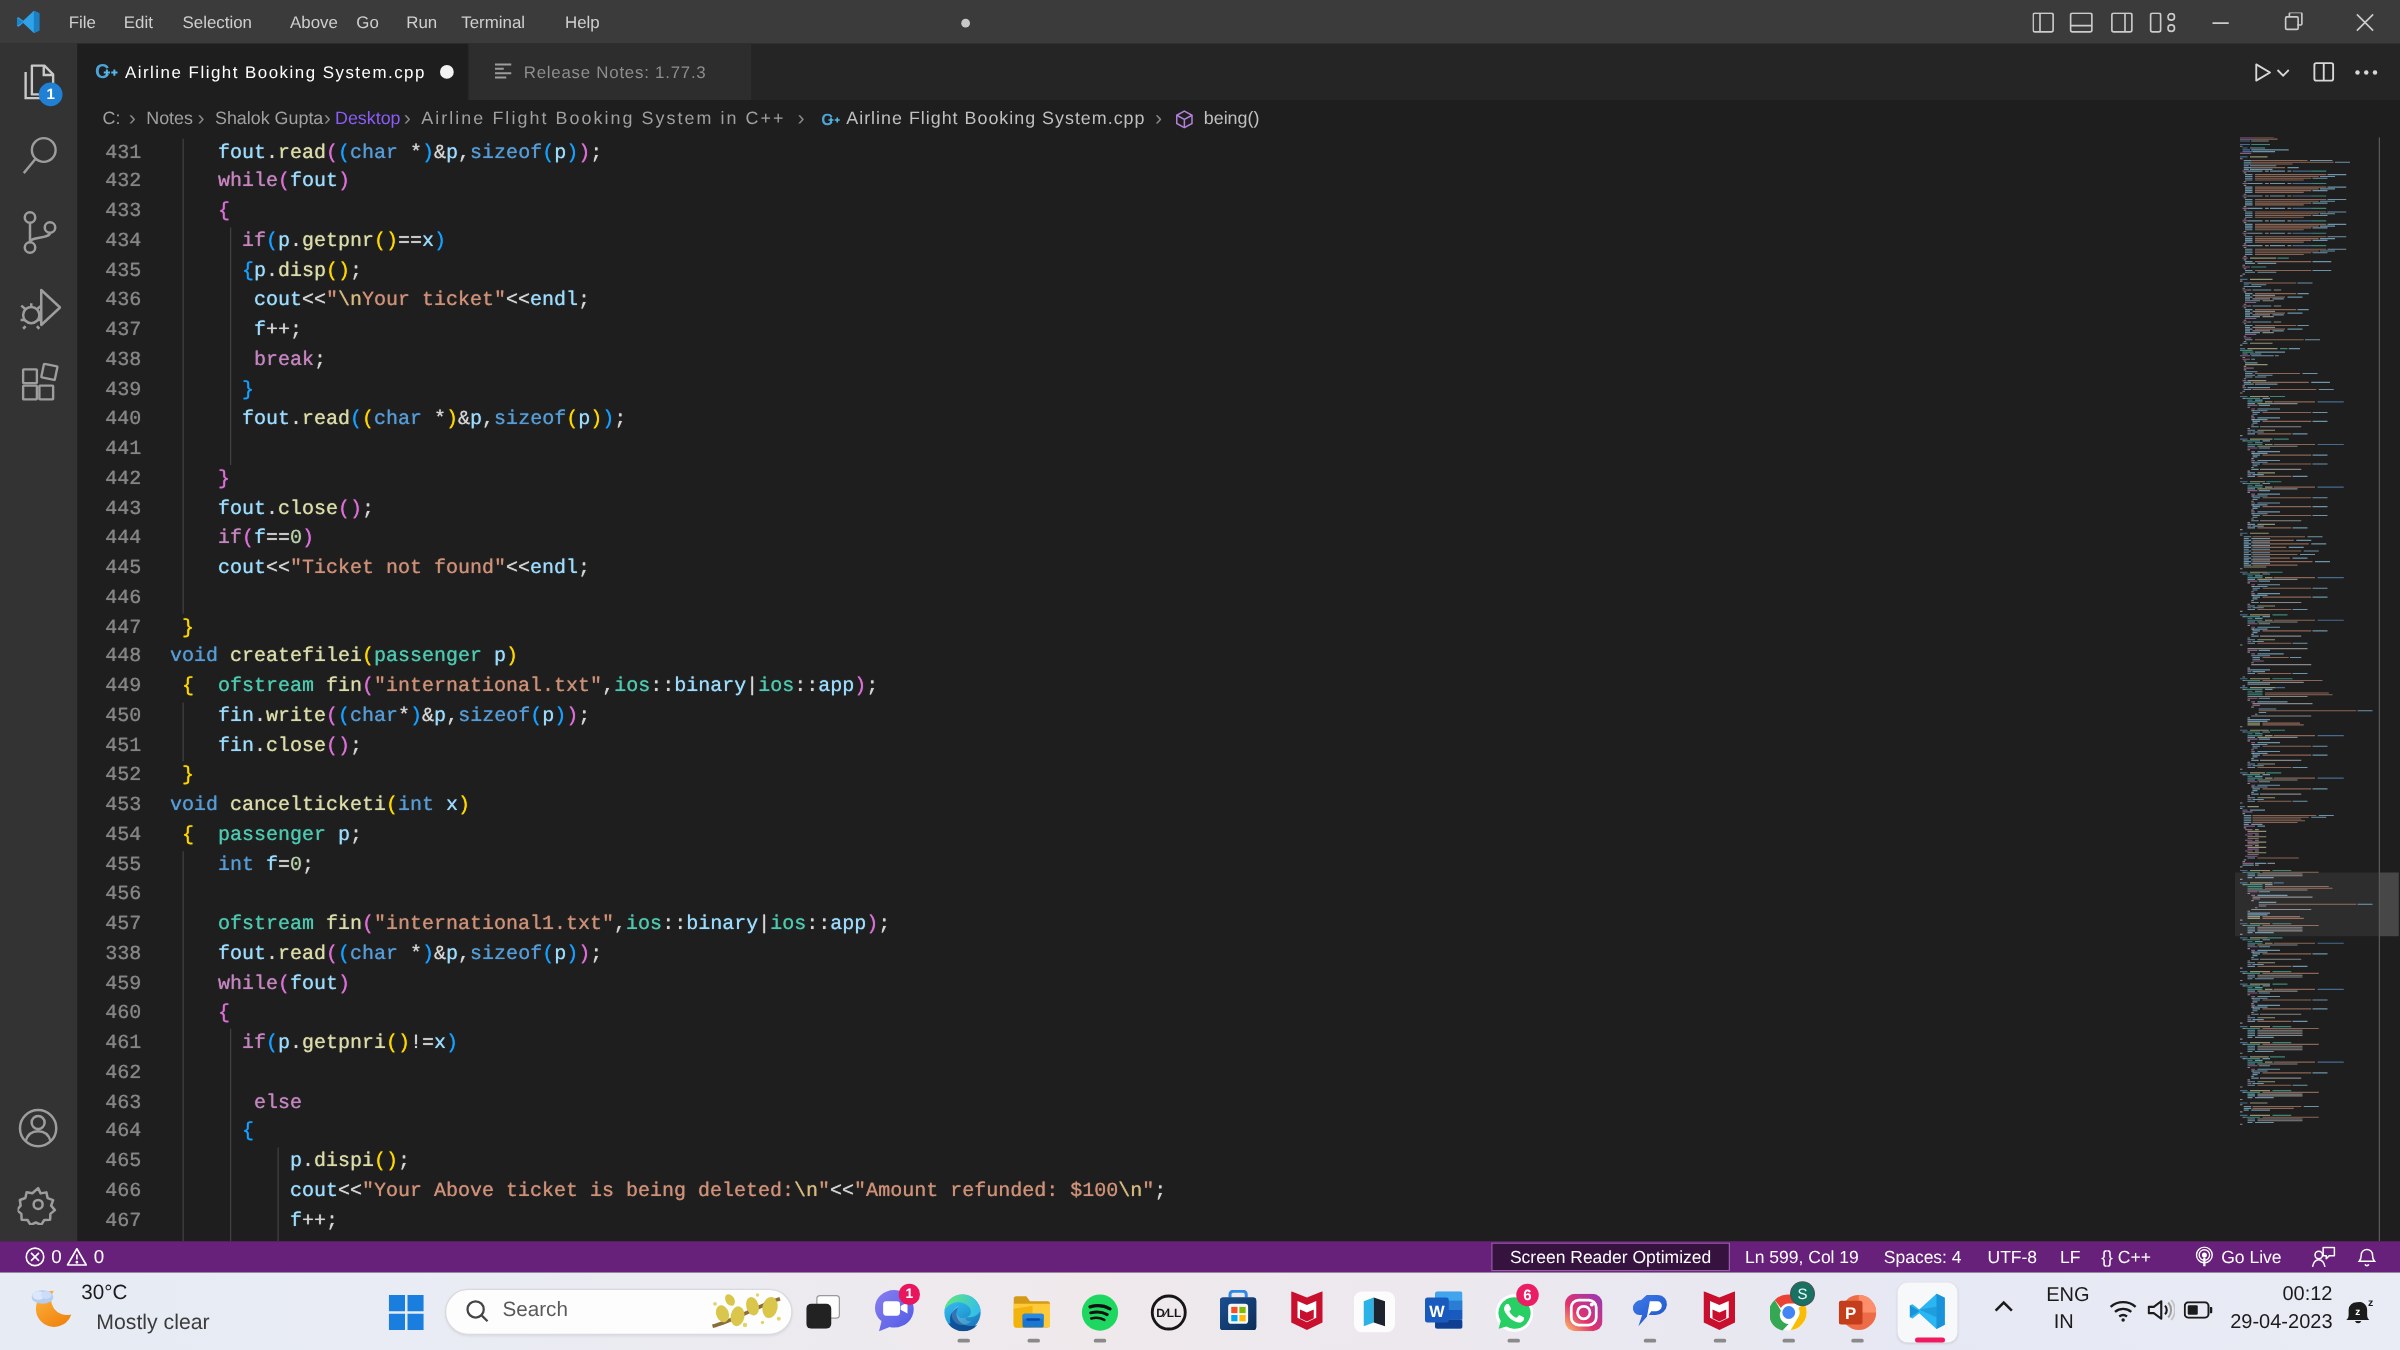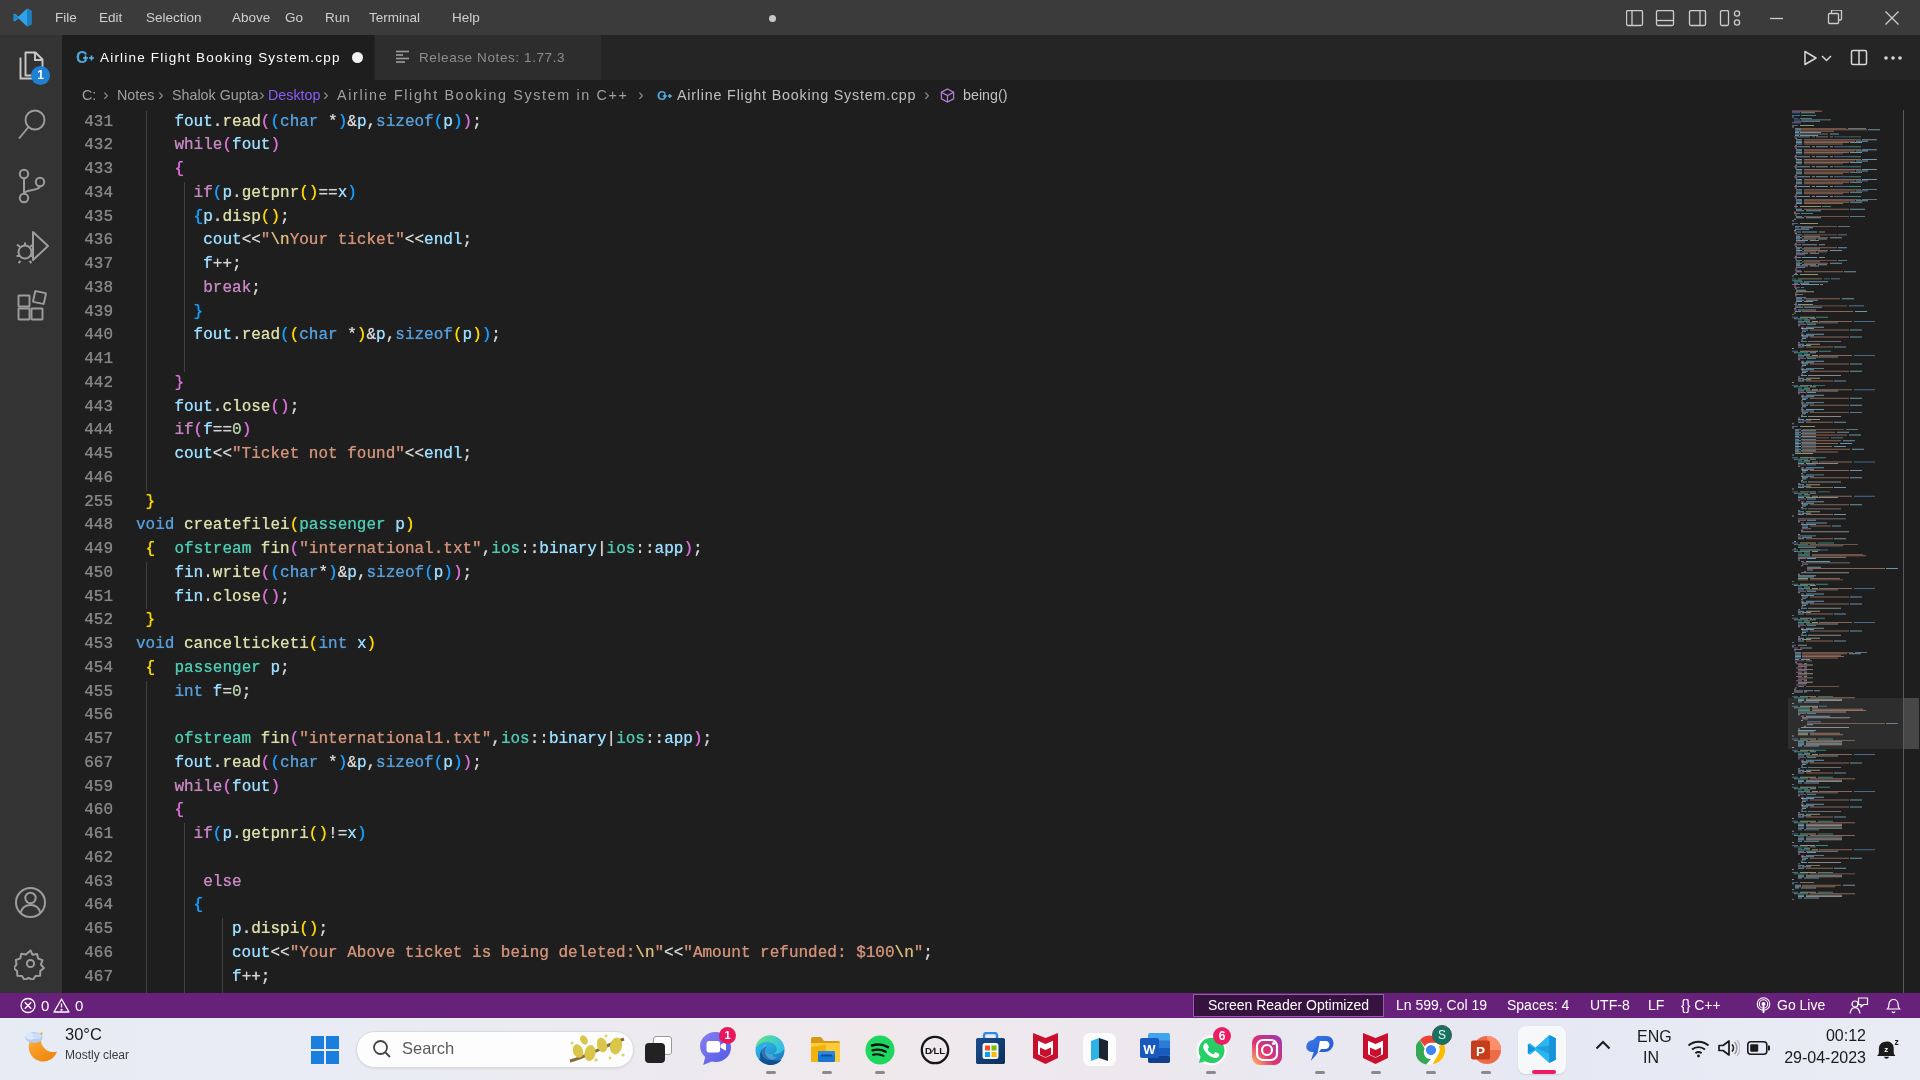--- a/index.html
+++ b/index.html
@@ -198,42 +198,42 @@
     <div class="gut" style="top:238.0px">441</div>
     <div class="gut" style="top:261.75px">442</div>
     <div class="code" style="left:74px;top:261.75px">    <i class="bp">}</i></div>
     <div class="gut" style="top:285.5px">443</div>
     <div class="code" style="left:74px;top:285.5px">    <i class="v">fout</i>.<i class="f">close</i><i class="bp">(</i><i class="bp">)</i>;</div>
     <div class="gut" style="top:309.25px">444</div>
     <div class="code" style="left:74px;top:309.25px">    <i class="c">if</i><i class="bp">(</i><i class="v">f</i>==<i class="n">0</i><i class="bp">)</i></div>
     <div class="gut" style="top:333.0px">445</div>
     <div class="code" style="left:74px;top:333.0px">    <i class="v">cout</i>&lt;&lt;<i class="s">"Ticket not found"</i>&lt;&lt;<i class="v">endl</i>;</div>
     <div class="gut" style="top:356.75px">446</div>
-    <div class="gut" style="top:380.5px">255</div>
+    <div class="gut" style="top:380.5px">447</div>
     <div class="code" style="left:74px;top:380.5px"> <i class="bg">}</i></div>
     <div class="gut" style="top:404.25px">448</div>
     <div class="code" style="left:74px;top:404.25px"><i class="k">void</i> <i class="f">createfilei</i><i class="bg">(</i><i class="t">passenger</i> <i class="v">p</i><i class="bg">)</i></div>
     <div class="gut" style="top:428.0px">449</div>
     <div class="code" style="left:74px;top:428.0px"> <i class="bg">{</i>  <i class="t">ofstream</i> <i class="f">fin</i><i class="bp">(</i><i class="s">"international.txt"</i>,<i class="t">ios</i>::<i class="v">binary</i>|<i class="t">ios</i>::<i class="v">app</i><i class="bp">)</i>;</div>
     <div class="gut" style="top:451.75px">450</div>
     <div class="code" style="left:74px;top:451.75px">    <i class="v">fin</i>.<i class="f">write</i><i class="bp">(</i><i class="bb">(</i><i class="k">char</i>*<i class="bb">)</i>&amp;<i class="v">p</i>,<i class="k">sizeof</i><i class="bb">(</i><i class="v">p</i><i class="bb">)</i><i class="bp">)</i>;</div>
     <div class="gut" style="top:475.5px">451</div>
     <div class="code" style="left:74px;top:475.5px">    <i class="v">fin</i>.<i class="f">close</i><i class="bp">(</i><i class="bp">)</i>;</div>
     <div class="gut" style="top:499.25px">452</div>
     <div class="code" style="left:74px;top:499.25px"> <i class="bg">}</i></div>
     <div class="gut" style="top:523.0px">453</div>
     <div class="code" style="left:74px;top:523.0px"><i class="k">void</i> <i class="f">cancelticketi</i><i class="bg">(</i><i class="k">int</i> <i class="v">x</i><i class="bg">)</i></div>
     <div class="gut" style="top:546.75px">454</div>
     <div class="code" style="left:74px;top:546.75px"> <i class="bg">{</i>  <i class="t">passenger</i> <i class="v">p</i>;</div>
     <div class="gut" style="top:570.5px">455</div>
     <div class="code" style="left:74px;top:570.5px">    <i class="k">int</i> <i class="v">f</i>=<i class="n">0</i>;</div>
     <div class="gut" style="top:594.25px">456</div>
     <div class="gut" style="top:618.0px">457</div>
     <div class="code" style="left:74px;top:618.0px">    <i class="t">ofstream</i> <i class="f">fin</i><i class="bp">(</i><i class="s">"international1.txt"</i>,<i class="t">ios</i>::<i class="v">binary</i>|<i class="t">ios</i>::<i class="v">app</i><i class="bp">)</i>;</div>
-    <div class="gut" style="top:641.75px">667</div>
+    <div class="gut" style="top:641.75px">338</div>
     <div class="code" style="left:74px;top:641.75px">    <i class="v">fout</i>.<i class="f">read</i><i class="bp">(</i><i class="bb">(</i><i class="k">char</i> *<i class="bb">)</i>&amp;<i class="v">p</i>,<i class="k">sizeof</i><i class="bb">(</i><i class="v">p</i><i class="bb">)</i><i class="bp">)</i>;</div>
     <div class="gut" style="top:665.5px">459</div>
     <div class="code" style="left:74px;top:665.5px">    <i class="c">while</i><i class="bp">(</i><i class="v">fout</i><i class="bp">)</i></div>
     <div class="gut" style="top:689.25px">460</div>
     <div class="code" style="left:74px;top:689.25px">    <i class="bp">{</i></div>
     <div class="gut" style="top:713.0px">461</div>
     <div class="code" style="left:74px;top:713.0px">      <i class="c">if</i><i class="bb">(</i><i class="v">p</i>.<i class="f">getpnri</i><i class="bg">(</i><i class="bg">)</i>!=<i class="v">x</i><i class="bb">)</i></div>
     <div class="gut" style="top:736.75px">462</div>
     <div class="gut" style="top:760.5px">463</div>
     <div class="code" style="left:74px;top:760.5px">       <i class="c">else</i></div>
@@ -300,21 +300,21 @@
         </linearGradient>
       </defs>
 <path d="M19 2.5 A 14.5 14.5 0 1 0 33 21.5 A 12.5 12.5 0 0 1 19 2.5z" fill="url(#moong)"></path>
 <g>
         <ellipse cx="10" cy="7.5" rx="8.7" ry="5.4" fill="#b5cdf0"></ellipse>
         <ellipse cx="6.8" cy="6.3" rx="4.8" ry="3.4" fill="#dbe7fb"></ellipse>
         <ellipse cx="13" cy="6" rx="4.2" ry="3.1" fill="#cdddf8"></ellipse>
       </g>
 </svg>
     <div class="tbtxt" style="left:65px;top:7px;font-size:16.5px">30°C</div>
-    <div class="tbtxt" style="left:65px;top:30px;font-size:12px;color:#3c3c3c">Mostly clear</div>
+    <div class="tbtxt" style="left:77px;top:30px;font-size:17px;color:#3c3c3c">Mostly clear</div>
     <svg class="abs" style="left:311px;top:18px" width="28" height="28" viewBox="0 0 28 28">
 <rect x="0" y="0" width="13" height="13" fill="#1a7ede"></rect>
       <rect x="15" y="0" width="13" height="13" fill="#1a7ede"></rect>
 <rect x="0" y="15" width="13" height="13" fill="#1a7ede"></rect>
       <rect x="15" y="15" width="13" height="13" fill="#1a7ede"></rect>
 </svg>
     <div class="abs" style="left:356px;top:13px;width:278px;height:37px;border-radius:19px;background:#fdfdfe;border:1px solid #d8dadf;box-shadow:0 1px 2px rgba(0,0,0,0.08)"></div>
     <svg class="abs" style="left:372px;top:21px" width="20" height="20" viewBox="0 0 20 20" fill="none" stroke="#444" stroke-width="1.8">
 <circle cx="8.5" cy="8.5" r="6.5"></circle>
       <path d="M13.5 13.5 18 18"></path>

